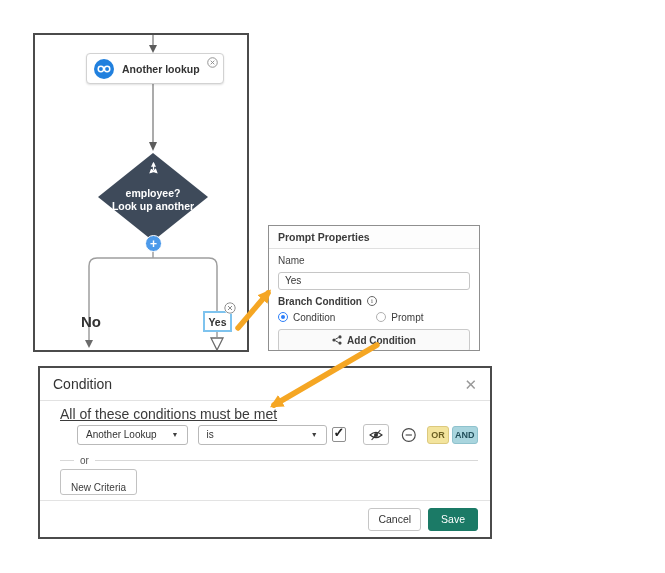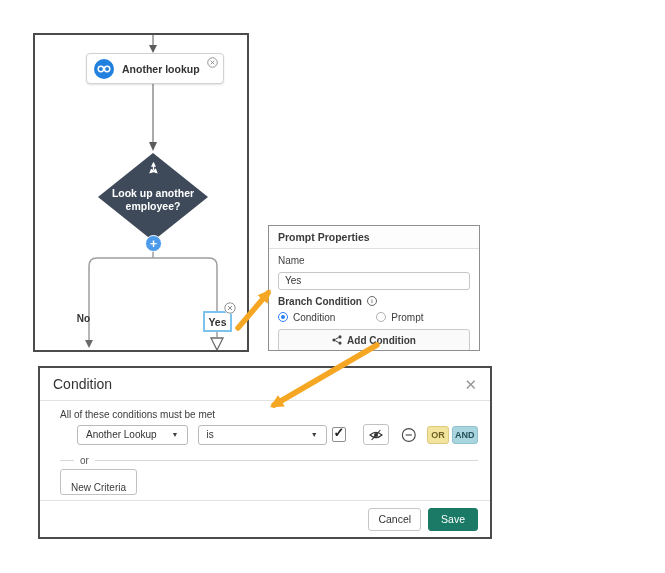--- a/index.html
+++ b/index.html
@@ -22,22 +22,22 @@
   .card-remove { position:absolute; right:5px; top:3px; width:11px; height:11px; cursor:pointer; }
 
   .diamond-label { position:absolute; left:46px; top:152px; width:144px; text-align:center;
                    color:#fff; font-weight:bold; font-size:10.5px; line-height:13px; pointer-events:none; }
   .branch-icon { position:absolute; left:111px; top:124px; width:15px; height:16px; }
 
   .plus-badge { position:absolute; left:110px; top:200px; width:17px; height:17px; border-radius:50%;
                 background:var(--plus-blue,#4C9AEA); color:#fff; font-size:12px; font-weight:bold;
                 line-height:16px; text-align:center; border:1px solid #fff; }
 
-  .no-label { position:absolute; left:26px; top:278px; width:29px; text-align:right;
-              font-size:10px; font-weight:bold; color:#333; }
+  .no-label { position:absolute; left:37px; top:278px; width:29px; text-align:right;
+              font-size:15px; font-weight:bold; color:#333; }
   .yes-box { position:absolute; left:168px; top:276px; width:29px; height:21px; background:#fff;
              border:2px solid var(--yes-highlight-border,#7EC3EE);
              display:flex; align-items:center; justify-content:center;
              font-size:10.5px; font-weight:bold; color:#333; }
   .yes-remove { position:absolute; left:189px; top:267px; width:12px; height:12px; background:#fff; border-radius:50%; }
 
   
   .panel { position:absolute; left:268px; top:225px; width:212px; height:126px;
            background:#fff; border:1px solid #8f8f8f; overflow:hidden; }
   .panel-header { height:23px; line-height:22px; padding:0 9px; font-size:10.5px; font-weight:bold;
@@ -65,21 +65,21 @@
                   font-family:"Liberation Sans",sans-serif; }
 
   
   .modal { position:absolute; left:38px; top:366px; width:454px; height:173px;
            background:#fff; border:2px solid #4b4b4b; }
   .modal-header { height:33px; padding:0 13px; display:flex; align-items:center; justify-content:space-between;
                   border-bottom:1px solid #e2e2e2; }
   .modal-title { font-size:14px; color:#333; font-weight:500; }
   .modal-close { font-size:15px; color:#999; cursor:pointer; line-height:1; }
   .modal-body { padding:8px 12px 0 20px; }
-  .cond-header { font-size:10px; color:#3b3b3b; line-height:11px; margin-bottom:4px; }
+  .cond-header { font-size:14px; color:#3b3b3b; line-height:11px; margin-bottom:4px;text-decoration:underline; }
   .cond-row { display:flex; align-items:center; margin-left:17px; height:21px; }
   .dropdown { height:20px; border:1px solid #b9b9b9; border-radius:3px; background:#fff;
               display:flex; align-items:center; justify-content:space-between; padding:0 8px;
               font-size:10px; color:#333; cursor:pointer; }
   .dropdown .caret { font-size:7px; color:#3f3f3f; margin-left:6px; }
   .dd-field { width:113px; margin-right:10px; }
   .dd-operator { width:132px; margin-right:5px; }
   .checkbox { width:15px; height:15px; border:1px solid #8f8f8f; border-radius:2px; background:#fff;
               margin-right:17px; position:relative; cursor:pointer; }
   .checkbox .check-glyph { position:absolute; left:1px; top:-3px; font-size:13px; font-weight:bold; color:#222; }
@@ -150,22 +150,22 @@
         <marker id="wht" viewBox="0 0 8 8" refX="6" refY="4" markerWidth="5" markerHeight="5" markerUnits="userSpaceOnUse" orient="auto">
           <path d="M0,0 L8,4 L0,8 Z" fill="#fff"></path>
         </marker>
       </defs>
       <path d="M7.5,11 L7.5,4" stroke="#fff" stroke-width="1.3" marker-end="url(#wht)"></path>
       <path d="M7.5,10.5 L4.2,13.6" stroke="#fff" stroke-width="1.3" marker-end="url(#wht)"></path>
       <path d="M7.5,10.5 L10.8,13.6" stroke="#fff" stroke-width="1.3" marker-end="url(#wht)"></path>
     </svg>
 
     <div class="diamond-label">
+      <div>employee?</div>
       <div>Look up another</div>
-      <div>employee?</div>
     </div>
 
     <div class="plus-badge">+</div>
 
     <div class="no-label">No</div>
     <div class="yes-box">Yes</div>
     <svg class="yes-remove" viewBox="0 0 12 12">
       <circle cx="6" cy="6" r="5.2" fill="#fff" stroke="#8a8a8a" stroke-width="1"></circle>
       <path d="M4,4 L8,8 M8,4 L4,8" stroke="#8a8a8a" stroke-width="1"></path>
     </svg>

